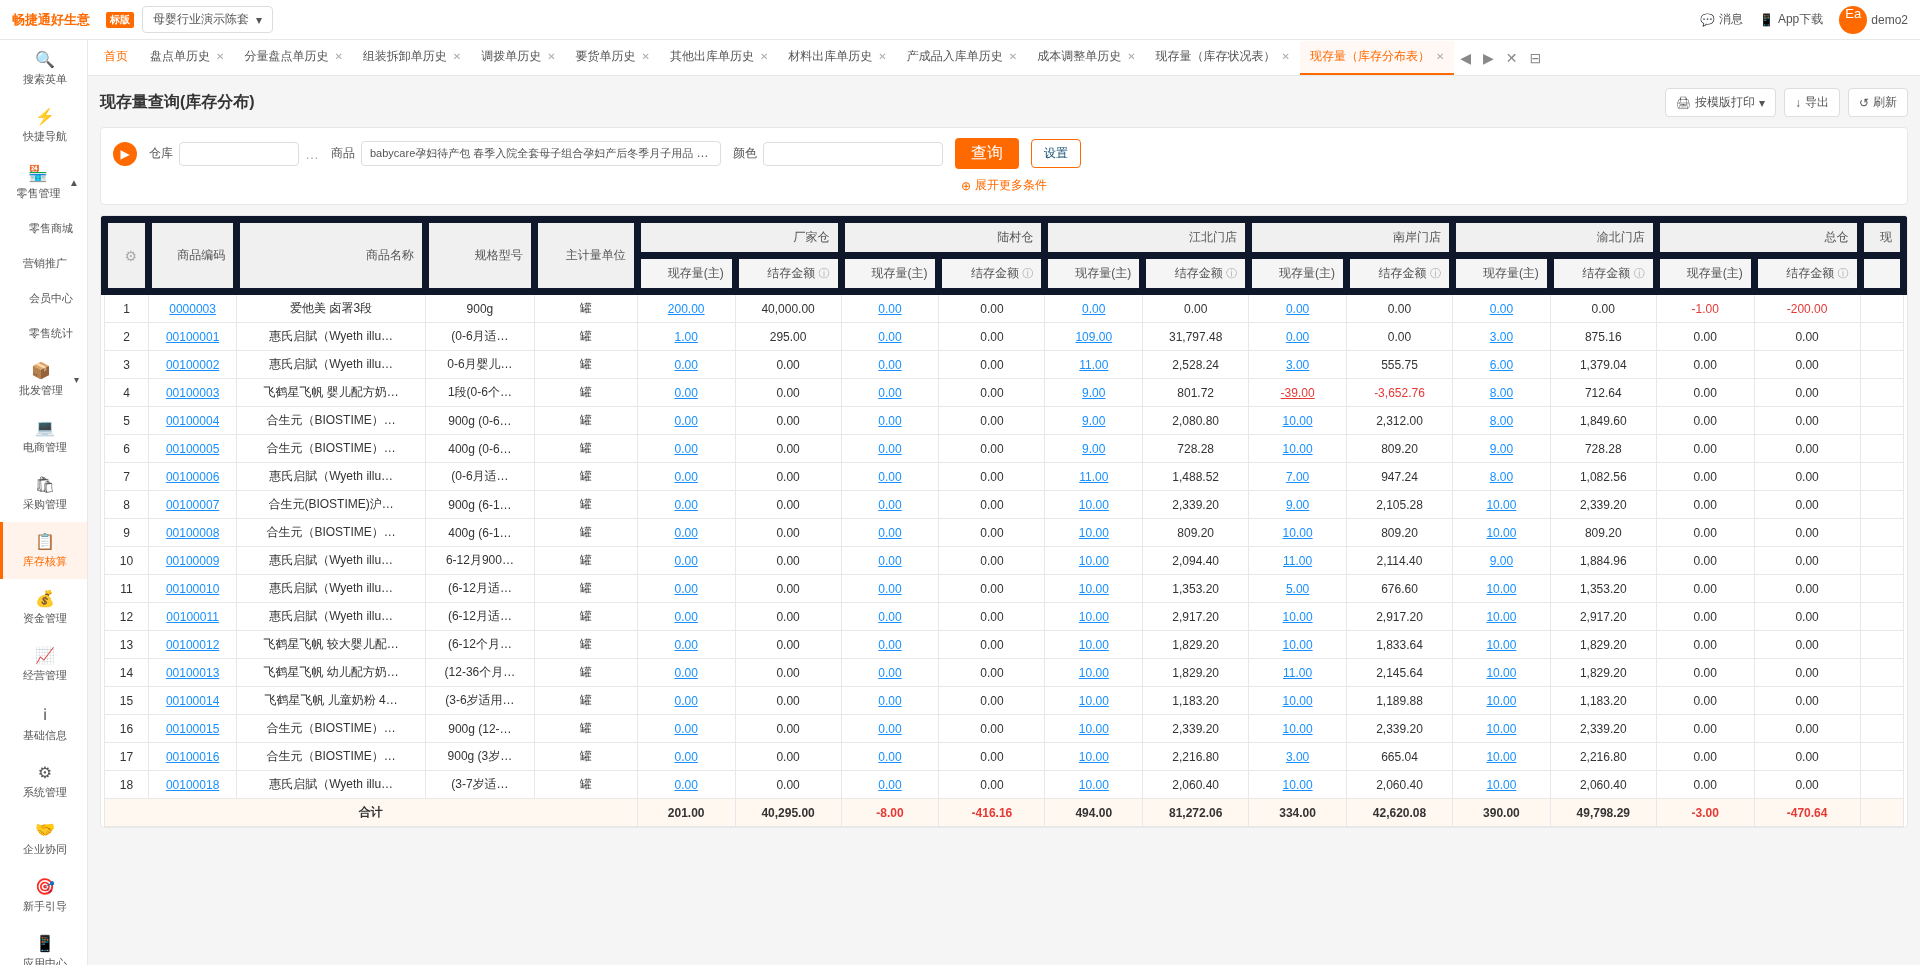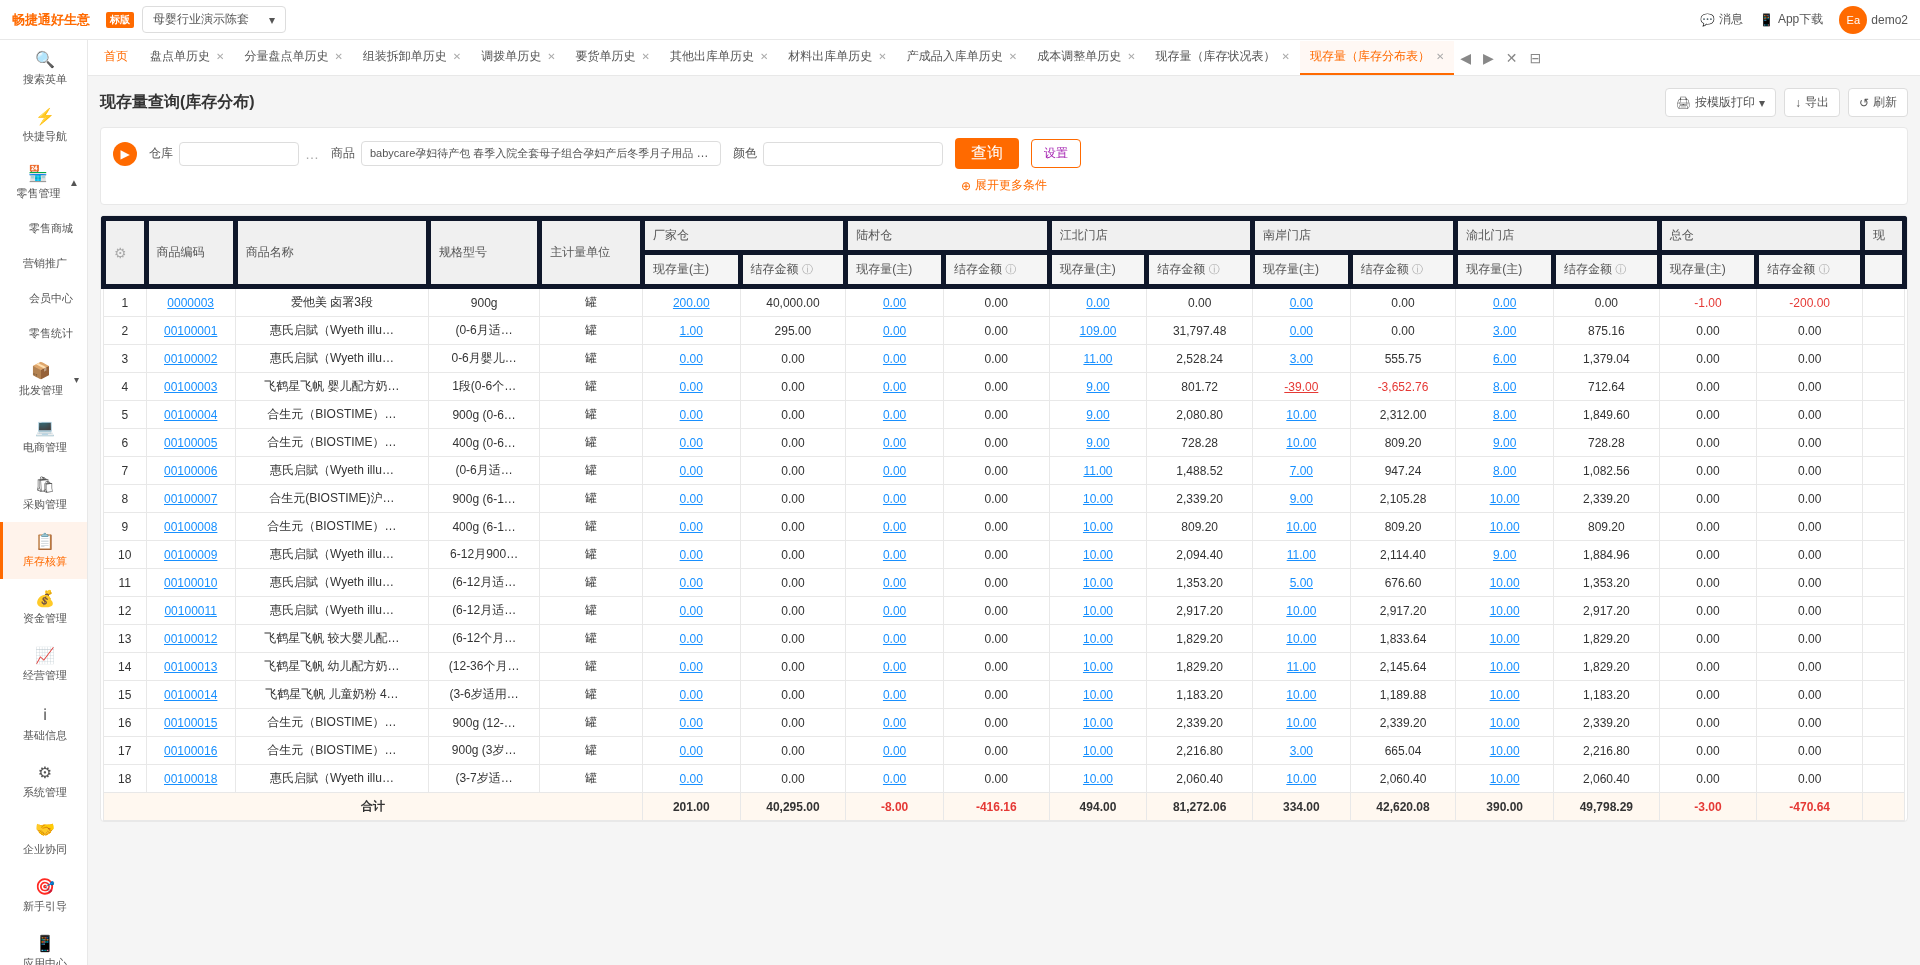--- a/index.html
+++ b/index.html
@@ -13,24 +13,24 @@
       align-items: center;
       justify-content: space-between;
       padding: 0 12px;
       border-bottom: 1px solid #e8e8e8;
       position: fixed;
       top: 0; left: 0; right: 0;
       z-index: 100;
     }
     .top-bar-left { display: flex; align-items: center; gap: 8px; }
     .logo-area { display: flex; align-items: center; gap: 16px; font-size: 13px; color: #ff6a00; font-weight: bold; }
-    .store-selector { display: flex; align-items: center; gap: 20px; padding: 4px 10px; border: 1px solid #ddd; border-radius: 4px; cursor: pointer; color: #555; font-size: 12px; }
+    .store-selector { display: flex; align-items: center; gap: 7px; padding: 4px 10px; border: 1px solid #ddd; border-radius: 4px; cursor: pointer; color: #555; font-size: 12px; }
     .top-bar-right { display: flex; align-items: center; gap: 16px; }
     .top-bar-action { display: flex; align-items: center; gap: 4px; color: #555; cursor: pointer; font-size: 12px; }
-    .avatar { width: 28px; height: 28px; border-radius: 50%; background: #ff6a00; display: flex; align-items: center; justify-content: center; color: #fff; font-size: 11px; }
+    .avatar { width: 28px; height: 28px; border-radius: 50%; background: #ff6a00; display: flex; align-items: flex-start; justify-content: center; color: #fff; font-size: 13px; }
 
     
     .main-layout { display: flex; margin-top: 40px; height: calc(100vh - 40px); }
 
     
     .sidebar {
       width: 88px;
       background: #fff;
       border-right: 1px solid #e8e8e8;
       display: flex;
@@ -164,21 +164,21 @@
       background: #ff6a00;
       color: #fff;
       border: none;
       border-radius: 4px;
       cursor: pointer;
       font-size: 16px;
     }
     .settings-btn {
       padding: 5px 12px;
       background: #fff;
-      color: #a21caf;
+      color: #0c4a6e;
       border: 1px solid #ff6a00;
       border-radius: 4px;
       cursor: pointer;
       font-size: 12px;
     }
     .orange-arrow {
       width: 24px; height: 24px;
       background: #ff6a00;
       border-radius: 50%;
       display: flex; align-items: center; justify-content: center;
@@ -197,23 +197,23 @@
       flex: 1;
     }
     table {
       width: 100%;
       border-collapse: collapse;
       font-size: 12px;
       min-width: 1400px;
     }
     thead tr th {
       background: #f5f5f5;
-      border: 5px solid #0f172a;
+      border: 7px solid #0f172a;
       padding: 6px 8px;
-      text-align: left;
+      text-align: right;
       font-weight: normal;
       color: #555;
       white-space: nowrap;
       position: sticky;
       top: 0;
       z-index: 10;
     }
     thead tr:first-child th { background: #f0f0f0; }
     tbody tr td {
       border: 1px solid #e8e8e8;

